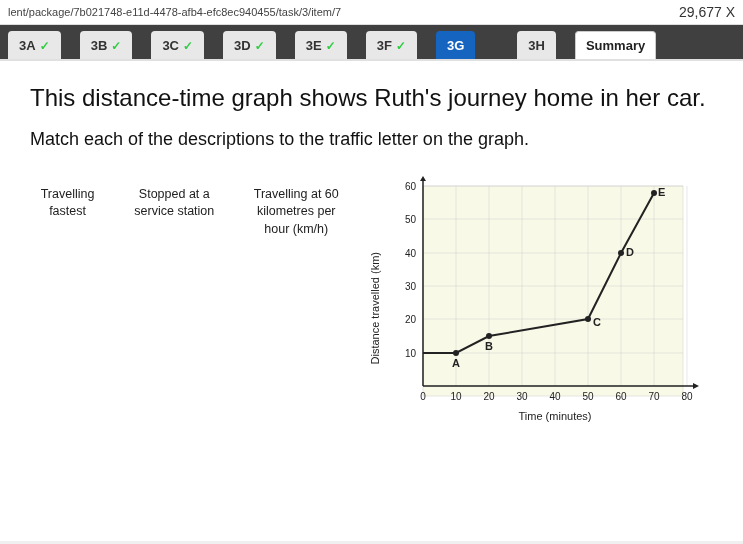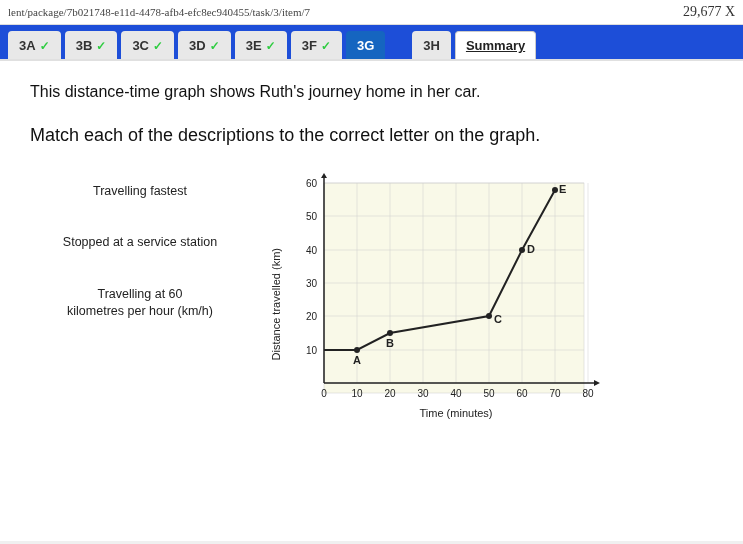--- a/index.html
+++ b/index.html
@@ -14,35 +14,34 @@
     
     .top-bar {
       background: #fff;
       padding: 4px 8px;
       font-size: 11px;
       color: #444;
       border-bottom: 1px solid #ddd;
       display: flex;
       justify-content: space-between;
       align-items: center;
-      font-family: Liberation Serif, serif;
     }
     .top-bar-right {
       font-size: 14px;
       color: #333;
     }
 
     
     .tab-nav {
-      background: #1d4ed8;
+      background: #404040;
       display: flex;
       align-items: center;
       padding: 6px 8px 0 8px;
       border-bottom: 2px solid #e0e0e0;
-      gap: 2px;
+      gap: 17px;
     }
     .tab-item {
       display: flex;
       align-items: center;
       padding: 6px 10px;
       font-size: 13px;
       font-weight: 600;
       color: #333;
       cursor: pointer;
       border-radius: 4px 4px 0 0;
@@ -60,61 +59,60 @@
       background: #1565c0;
       color: #fff;
       border-color: #1565c0;
       justify-content: center;
     }
     .tab-item.summary {
       background: #fff;
       border: 1px solid #ccc;
       border-bottom: none;
       color: #222;
-      text-decoration: underline;
     }
     .tab-item.threeh {
       background: #e8e8e8;
       color: #333;
       margin-left: 23px;
     }
 
     
     .main-content {
       background: #fff;
       padding: 20px 30px;
       min-height: 480px;
     }
 
     .instruction-text {
-      font-size: 16px;
+      font-size: 24px;
       color: #111;
       line-height: 1.4;
-      margin-bottom: 20px;
+      margin-bottom: 12px;
       font-weight: 400;
     }
 
     .question-text {
       font-size: 18px;
       color: #111;
       line-height: 1.4;
       margin-bottom: 24px;
     }
 
     
     .quiz-area {
       display: flex;
       gap: 30px;
       align-items: flex-start;
       padding: 0 10px;
     }
 
     .descriptions {
       display: flex;
-      flex-direction: column;
+      flex-direction: row;
       gap: 34px;
       min-width: 200px;
       padding-top: 10px;
     }
 
     .description-item {
       font-size: 12.5px;
       color: #222;
       text-align: center;
       line-height: 1.4;
@@ -187,21 +185,21 @@
   <div class="tab-item threeh">
     <span>3H</span>
   </div>
   <div class="tab-item summary">
     <span>Summary</span>
   </div>
 </div>
 
 <div class="main-content">
   <p class="instruction-text">This distance-time graph shows Ruth's journey home in her car.</p>
-  <p class="question-text">Match each of the descriptions to the correct letter on the graph.</p>
+  <p class="question-text">Match each of the descriptions to the traffic letter on the graph.</p>
 
   <div class="quiz-area">
 
     <div class="descriptions">
       <div class="description-item">
         <span>Travelling fastest</span>
       </div>
       <div class="description-item">
         <span>Stopped at a service station</span>
       </div>

